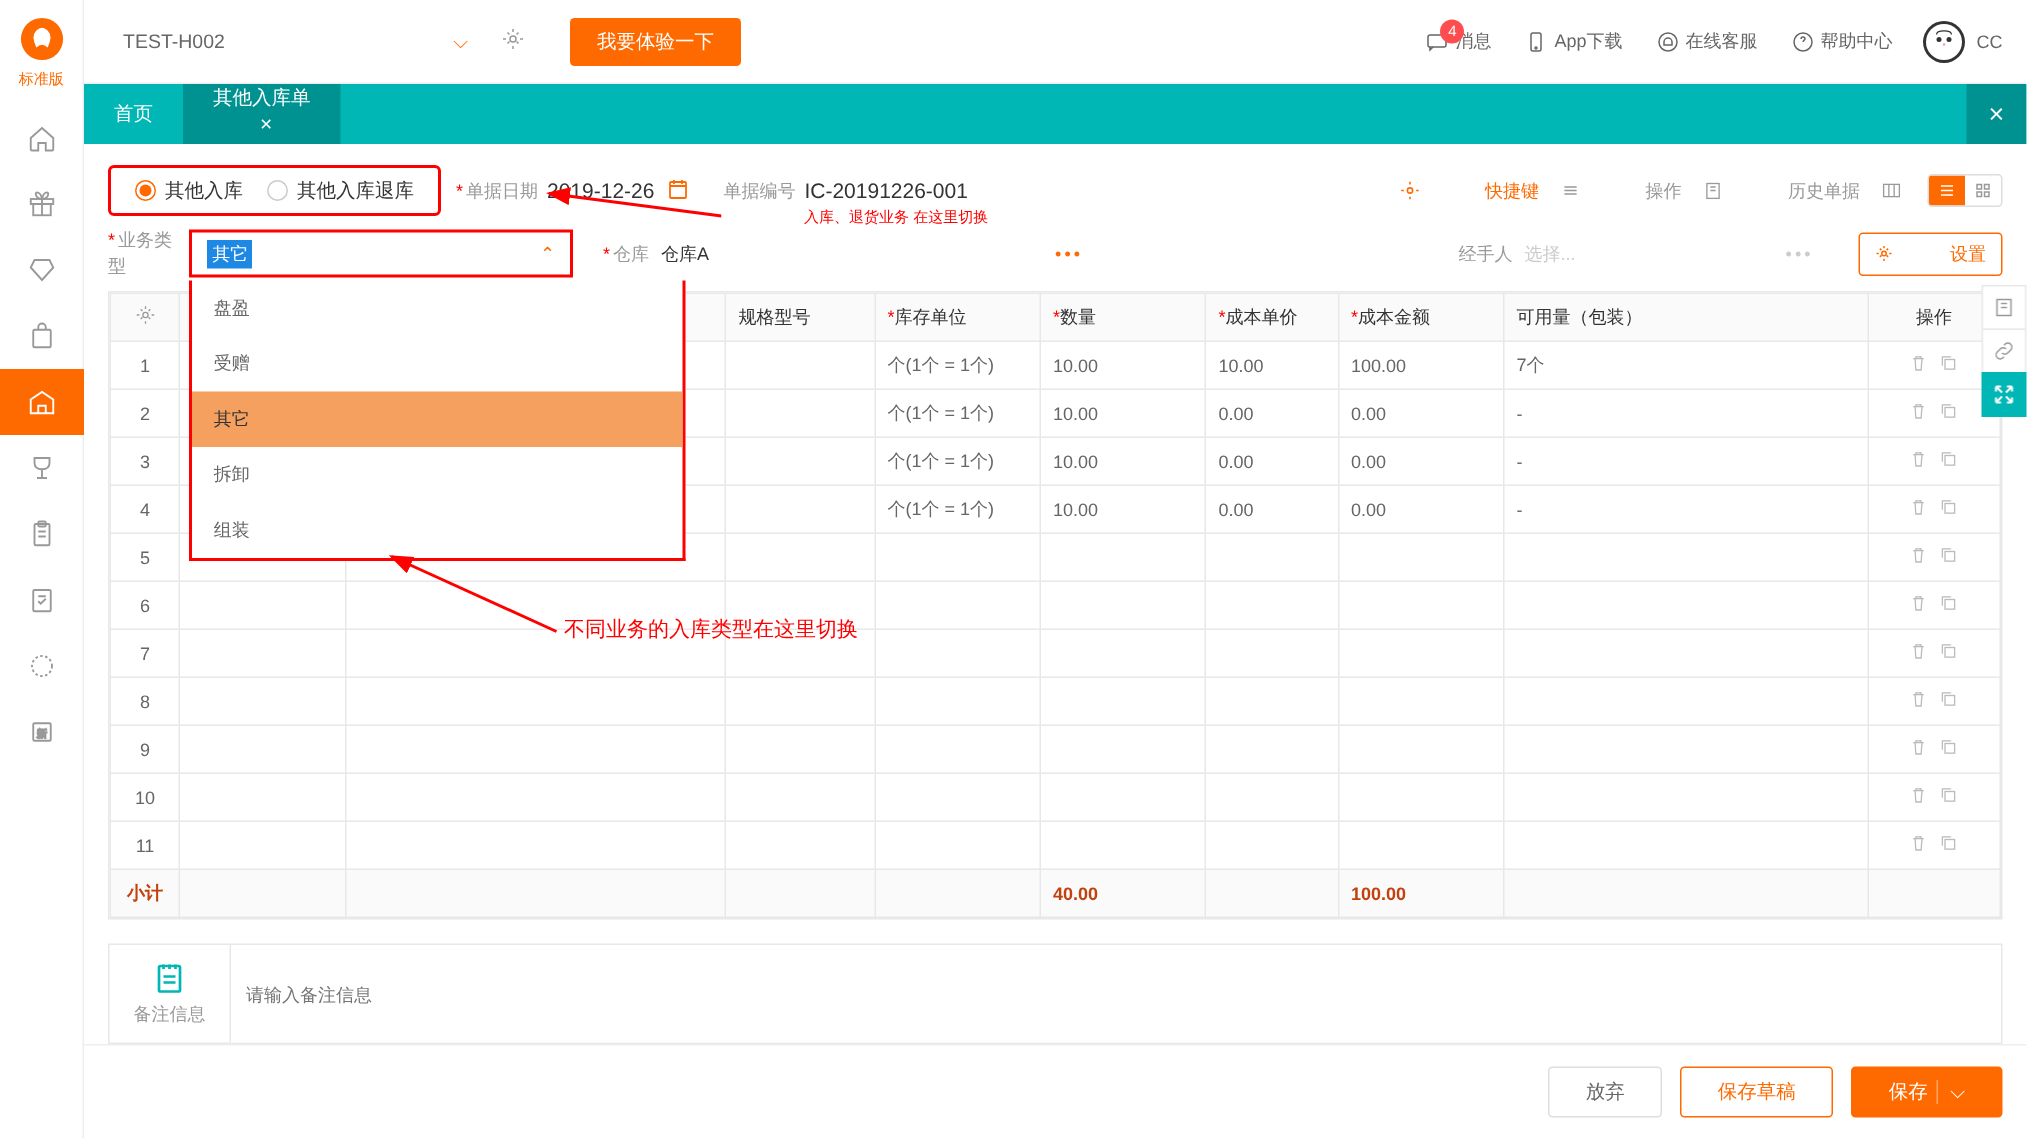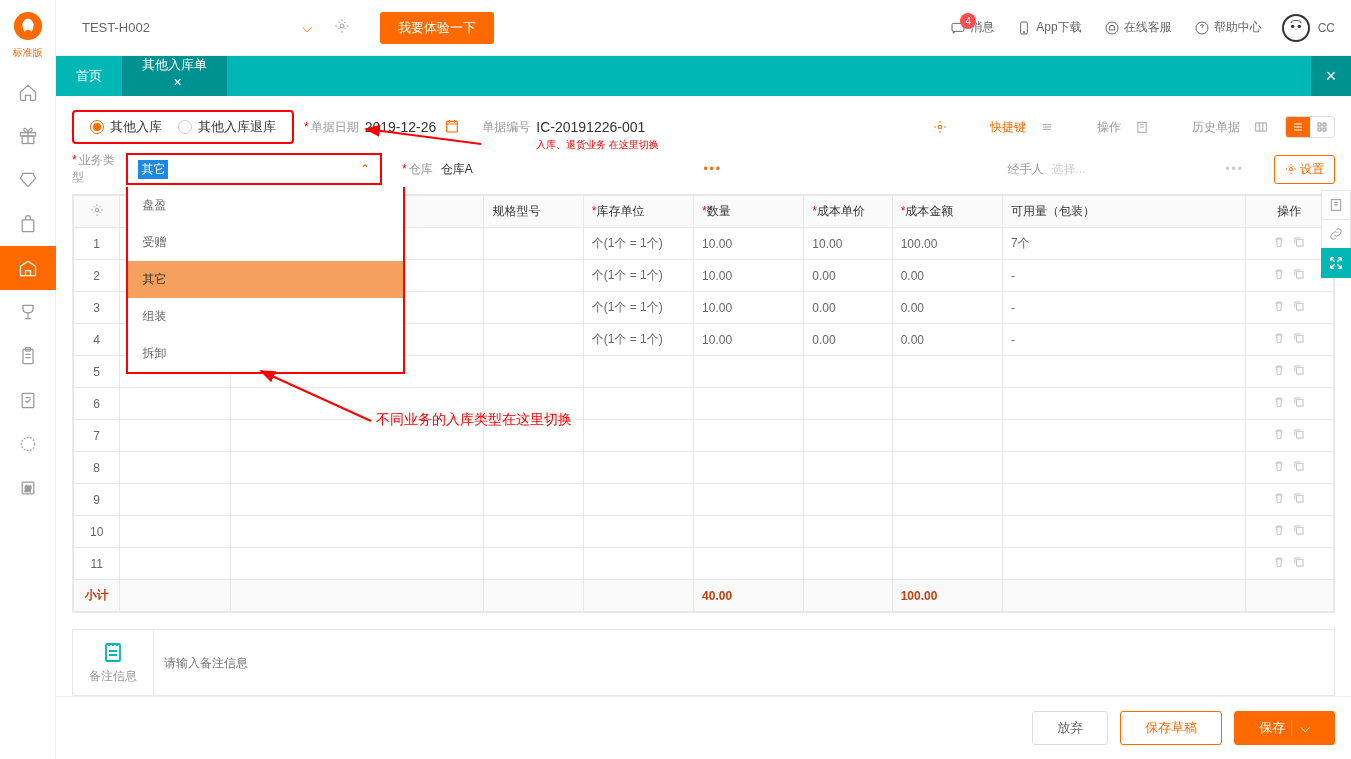--- a/index.html
+++ b/index.html
@@ -54,28 +54,28 @@
 .annot1 { position: absolute; top: 42px; left: 480px; color: #ff0000; font-size: 10px; z-index: 5; }
 .annot-arrow1 { position: absolute; top: 28px; left: 305px; z-index: 5;}
 .row2 { display: flex; align-items: center; height: 44px; padding: 0 16px;}
 .field-group { display: flex; align-items: center; }
 .field-group.biz { width: 310px; position: relative;}
 .field-group.wh { width: 370px; justify-content: flex-end; padding-right: 30px;}
 .field-group.handler { flex: 1; justify-content: flex-end; padding-right: 30px;}
 .select-box { border: 2px solid #ff0000; width: 275px; height: 32px; display: flex; align-items: center; padding: 0 10px; background: #fff; position: relative; margin-left:4px;}
 .select-val { background: #1e88e5; color: #fff; padding: 1px 3px; font-size: 12px;}
 .select-chevron { margin-left: auto; color: #ff6a00; }
-.dropdown { position: absolute; top: 32px; left: -2px; width: 279px; background: #fff; border: 2px solid #ff0000; border-top: none; z-index: 10;}
+.dropdown { position: absolute; top: 32px; left: -2px; width: 331px; background: #fff; border: 2px solid #ff0000; border-top: none; z-index: 10;}
 .dropdown-item { padding: 10px 14px; font-size: 12px; color: #666; cursor: pointer; }
 .dropdown-item.highlight { background: #f5a05e; color: #333;}
 .wh-val { margin-left: 8px; color: #333; }
 .more-icon { margin-left: auto; color: #ff6a00; letter-spacing: 2px; }
 .handler-placeholder { margin-left: 8px; color: #ccc; }
 .more-icon2 { margin-left: 140px; color: #ccc; letter-spacing: 2px;}
-.settings-btn { border: 1px solid #ff6a00; color: #ff6a00; padding: 5px 10px; border-radius: 3px; display: flex; align-items: center; cursor: pointer; font-size: 12px;}
+.settings-btn { border: 1px solid #ff6a00; color: #ff6a00; padding: 5px 10px; border-radius: 3px; display: flex; align-items: center; cursor: pointer; font-size: 12px; gap: 35px;}
 .settings-btn svg { width: 12px; height: 12px; margin-right: 3px; }
 .table-wrap { margin: 4px 16px 0; border: 1px solid #e8e8e8; overflow: hidden; flex-shrink: 0;}
 .tbl { width: 100%; border-collapse: collapse; table-layout: fixed;}
 .tbl th, .tbl td { border: 1px solid #e8e8e8; padding: 0 8px; height: 32px; font-size: 12px; text-align: left; }
 .tbl th { background: #fafafa; font-weight: normal; color: #333; }
 .tbl th .req { color: #ff0000; }
 .tbl td { color: #666; }
 .col-idx { width: 42px; text-align: center !important; }
 .col-wh { width: 100px; }
 .col-scan { width: 230px; }
@@ -324,22 +324,22 @@
       <div class="row2">
         <div class="field-group biz">
           <span class="field-label" style="margin-left:0"><span class="req">*</span><span>业务类型</span></span>
           <div class="select-box">
             <span class="select-val">其它</span>
             <span class="select-chevron">⌃</span>
             <div class="dropdown">
               <div class="dropdown-item">盘盈</div>
               <div class="dropdown-item">受赠</div>
               <div class="dropdown-item highlight">其它</div>
+              <div class="dropdown-item">拆卸</div>
               <div class="dropdown-item">组装</div>
-              <div class="dropdown-item">拆卸</div>
             </div>
           </div>
         </div>
         <div class="field-group wh">
           <span class="field-label"><span class="req">*</span><span>仓库</span></span>
           <span class="wh-val">仓库A</span>
           <span class="more-icon">•••</span>
         </div>
         <div class="field-group handler">
           <span class="field-label">经手人</span>

